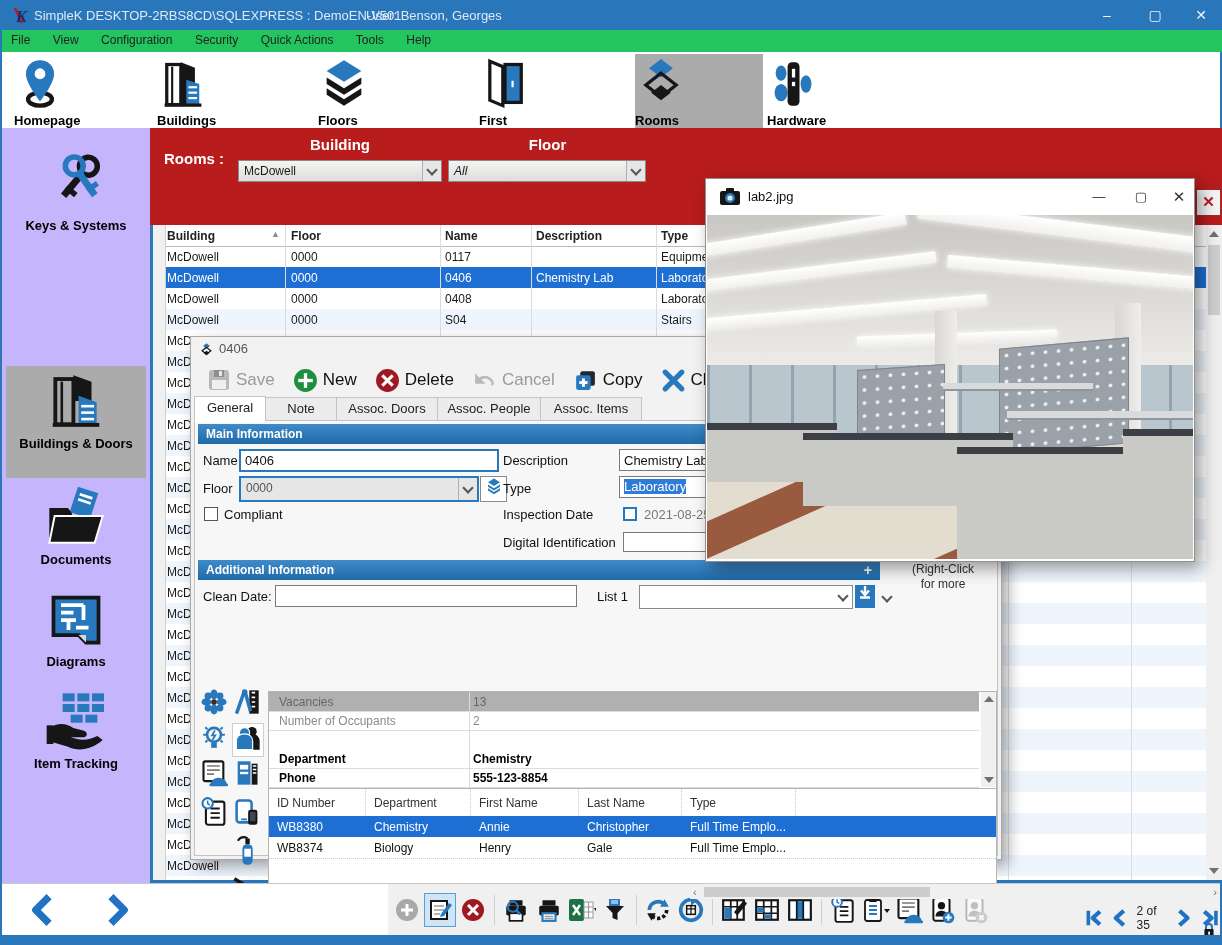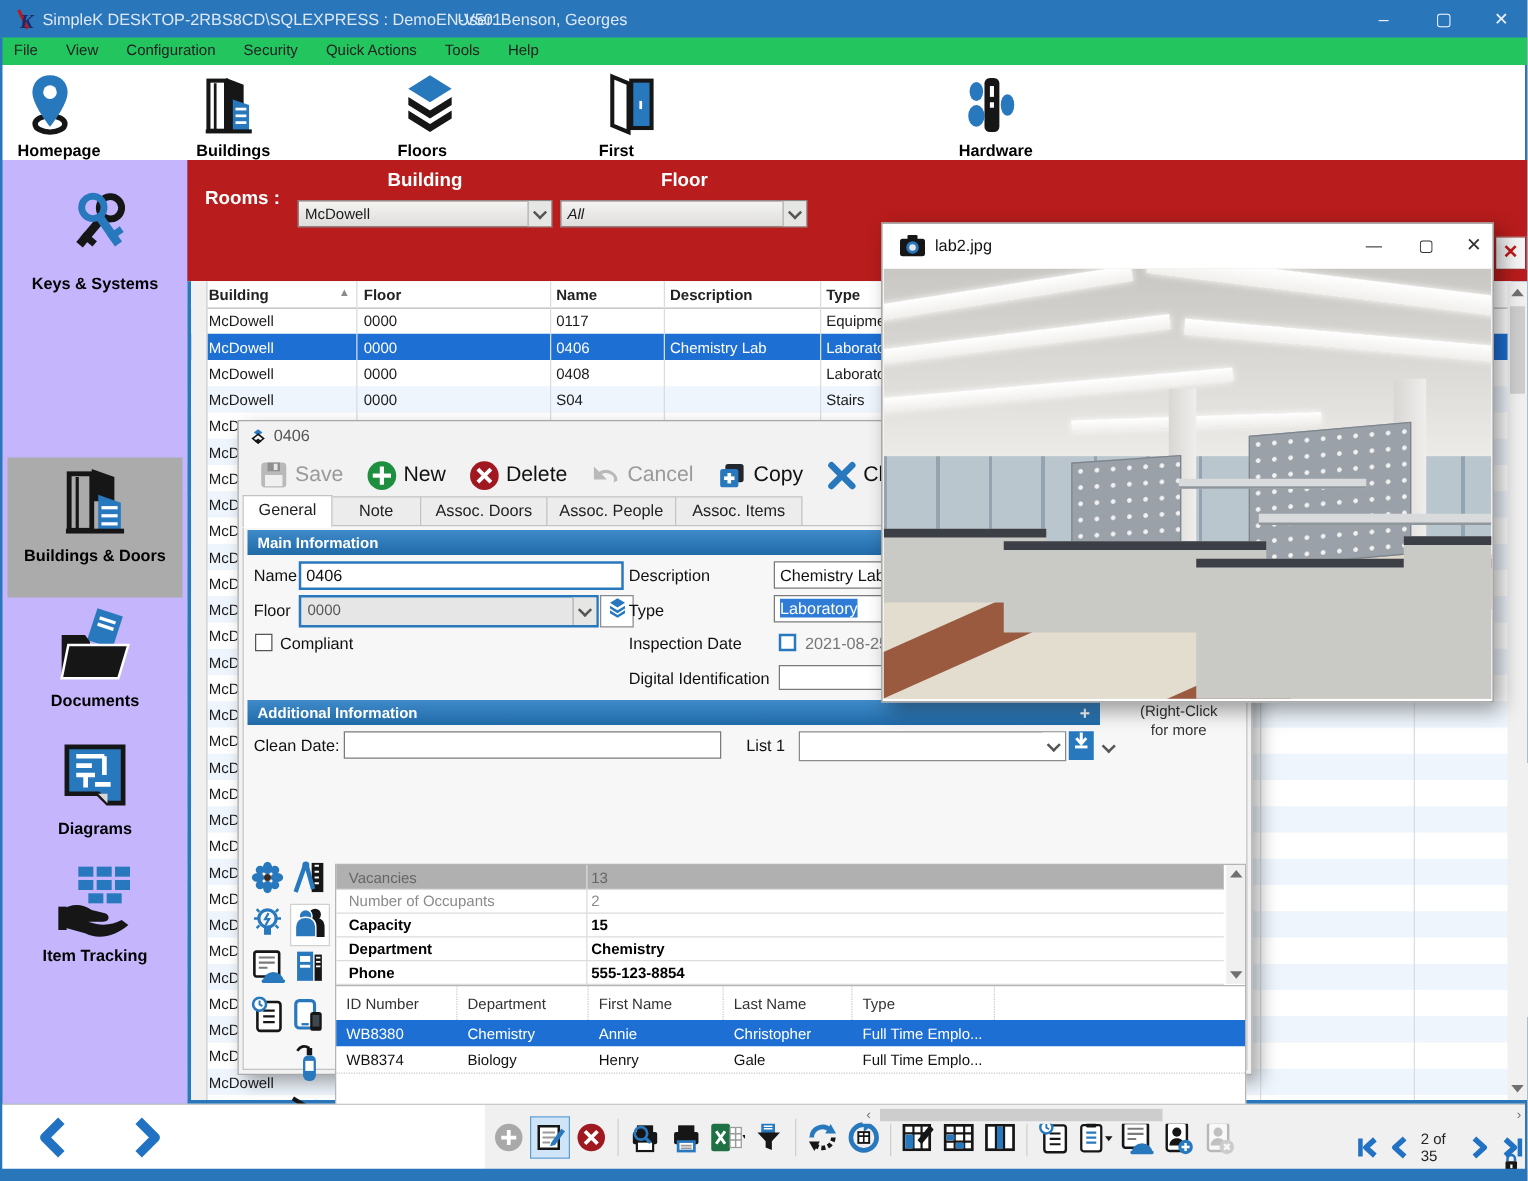--- a/index.html
+++ b/index.html
@@ -172,20 +172,28 @@
       </svg>
       <div class="lbl">Floors</div>
     </div>
     <div class="navtile" style="left:477px">
       <svg width="52" height="52" viewBox="0 0 48 48">
         <rect x="24" y="6" width="15" height="35" fill="#2878be" stroke="#161616" stroke-width="3"></rect>
         <rect x="30" y="21" width="2" height="6" fill="#fff"></rect>
         <polygon points="10,3 22,8 22,44 10,39" fill="#fff" stroke="#161616" stroke-width="3"></polygon>
       </svg>
       <div class="lbl">First</div>
+    </div>
+    <div class="navtile sel" style="left:633px">
+      <svg width="52" height="52" viewBox="0 0 48 48">
+        <polygon points="24,1 35,9.5 24,18 13,9.5" fill="#2878be"></polygon>
+        <polygon points="24,14 38,25 24,36 10,25" fill="none" stroke="#161616" stroke-width="3"></polygon>
+        <polygon points="24,25 33,32 24,39 15,32" fill="#161616"></polygon>
+      </svg>
+      <div class="lbl">Rooms</div>
     </div>
     <div class="navtile" style="left:765px">
       <svg width="52" height="52" viewBox="0 0 48 48">
         <ellipse cx="13" cy="14" rx="5" ry="7" fill="#2878be"></ellipse>
         <ellipse cx="13" cy="32" rx="6" ry="8" fill="#2878be"></ellipse>
         <ellipse cx="36" cy="24" rx="5" ry="8" fill="#2878be"></ellipse>
         <rect x="19" y="4" width="11" height="40" rx="4" fill="#161616"></rect>
         <rect x="23" y="10" width="3" height="8" fill="#fff"></rect>
         <rect x="23" y="22" width="3" height="4" fill="#fff"></rect>
       </svg>
@@ -731,24 +739,20 @@
       </div>
 
       <div id="props">
         <div class="prow hdr" style="top:0">
             <span class="pl">Vacancies</span>
             <span class="pv">13</span>
           </div>
         <div class="prow mut" style="top:19px">
             <span class="pl">Number of Occupants</span>
             <span class="pv">2</span>
-          </div>
-        <div class="prow bld" style="top:38px">
-            <span class="pl">Capacity</span>
-            <span class="pv">15</span>
           </div>
         <div class="prow bld" style="top:57px">
             <span class="pl">Department</span>
             <span class="pv">Chemistry</span>
           </div>
         <div class="prow bld" style="top:76px">
             <span class="pl">Phone</span>
             <span class="pv">555-123-8854</span>
           </div>
         <div class="abs vsb" style="right:0;top:0;width:15px;height:95px">

